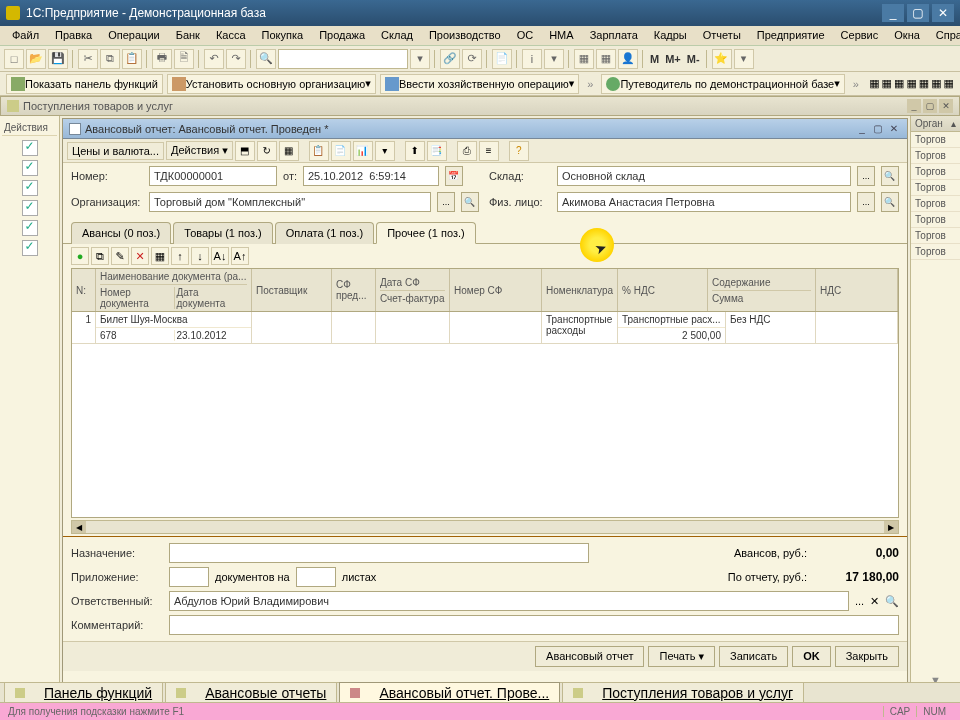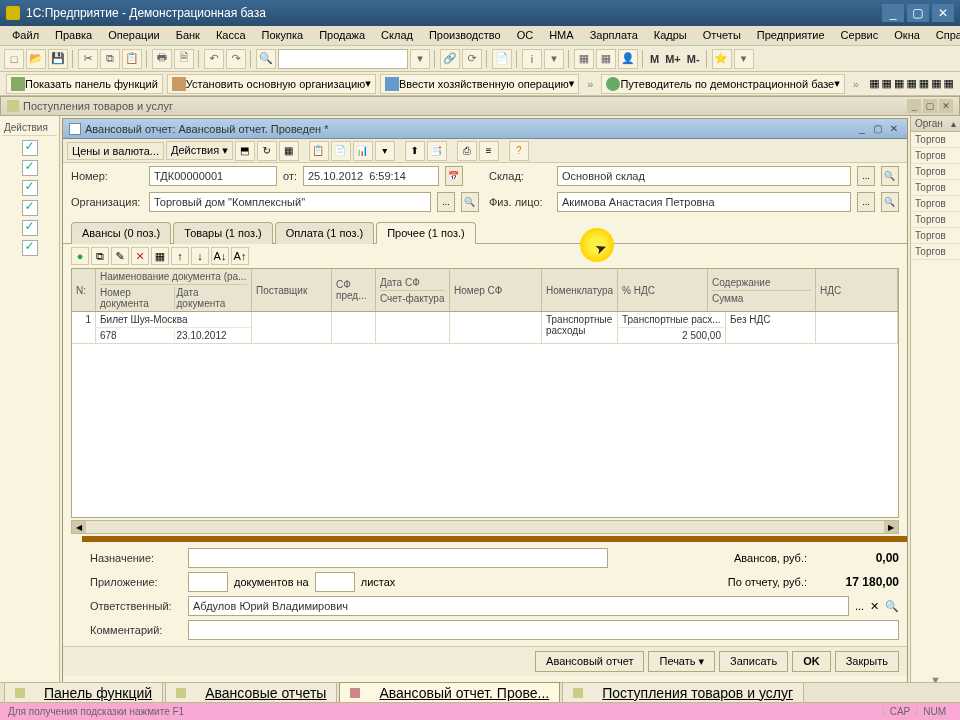--- a/index.html
+++ b/index.html
@@ -69,21 +69,21 @@
   .grid-row { display:flex; border-bottom:1px solid #e0d8c0; }
   .grid-row .gc { border-right:1px solid #e0d8c0; padding:2px 4px; font-size:10px; color:#333; }
   .grid-row .gc.sub { padding:0; }
   .grid-row .gc.sub .cline { padding:2px 4px; border-bottom:1px solid #f0e8d0; }
   .grid-row .gc.sub .cline:last-child { border-bottom:none; }
   
   .hscroll { height:14px; background:#e8e4d0; margin:2px 8px; border:1px solid #c0b890; position:relative; }
   .hscroll .track-l { position:absolute; left:0; width:14px; height:100%; background:#d0c8a8; display:flex; align-items:center; justify-content:center; font-size:8px; }
   .hscroll .track-r { position:absolute; right:0; width:14px; height:100%; background:#d0c8a8; display:flex; align-items:center; justify-content:center; font-size:8px; }
   
-  .bottom-form { padding:4px 8px; border-top:6px solid #a16207;margin-left:19px; }
+  .bottom-form { padding:4px 8px; border-top:1px solid #a16207; }
   .bottom-form .brow { display:flex; align-items:center; padding:2px 0; gap:6px; }
   .bottom-form .blbl { font-size:11px; color:#333; width:92px; }
   .bottom-form .binput { height:20px; border:1px solid #b0a880; background:#fff; padding:1px 4px; font-size:11px; color:#333; }
   .bottom-form .ralign { margin-left:auto; text-align:right; }
   .bottom-form .rval { font-weight:bold; width:86px; text-align:right; font-size:12px; }
   
   .btnbar { display:flex; justify-content:flex-end; padding:4px 8px; gap:4px; border-top:1px solid #d0c8a8; background:#f0ecd8; }
   .btnbar .bbtn { padding:3px 10px; border:1px solid #b0a880; background:#f0ecd8; font-size:11px; }
   
   .rightcol { width:50px; background:#f8f4e0; border-left:1px solid #c0b890; display:flex; flex-direction:column; }

